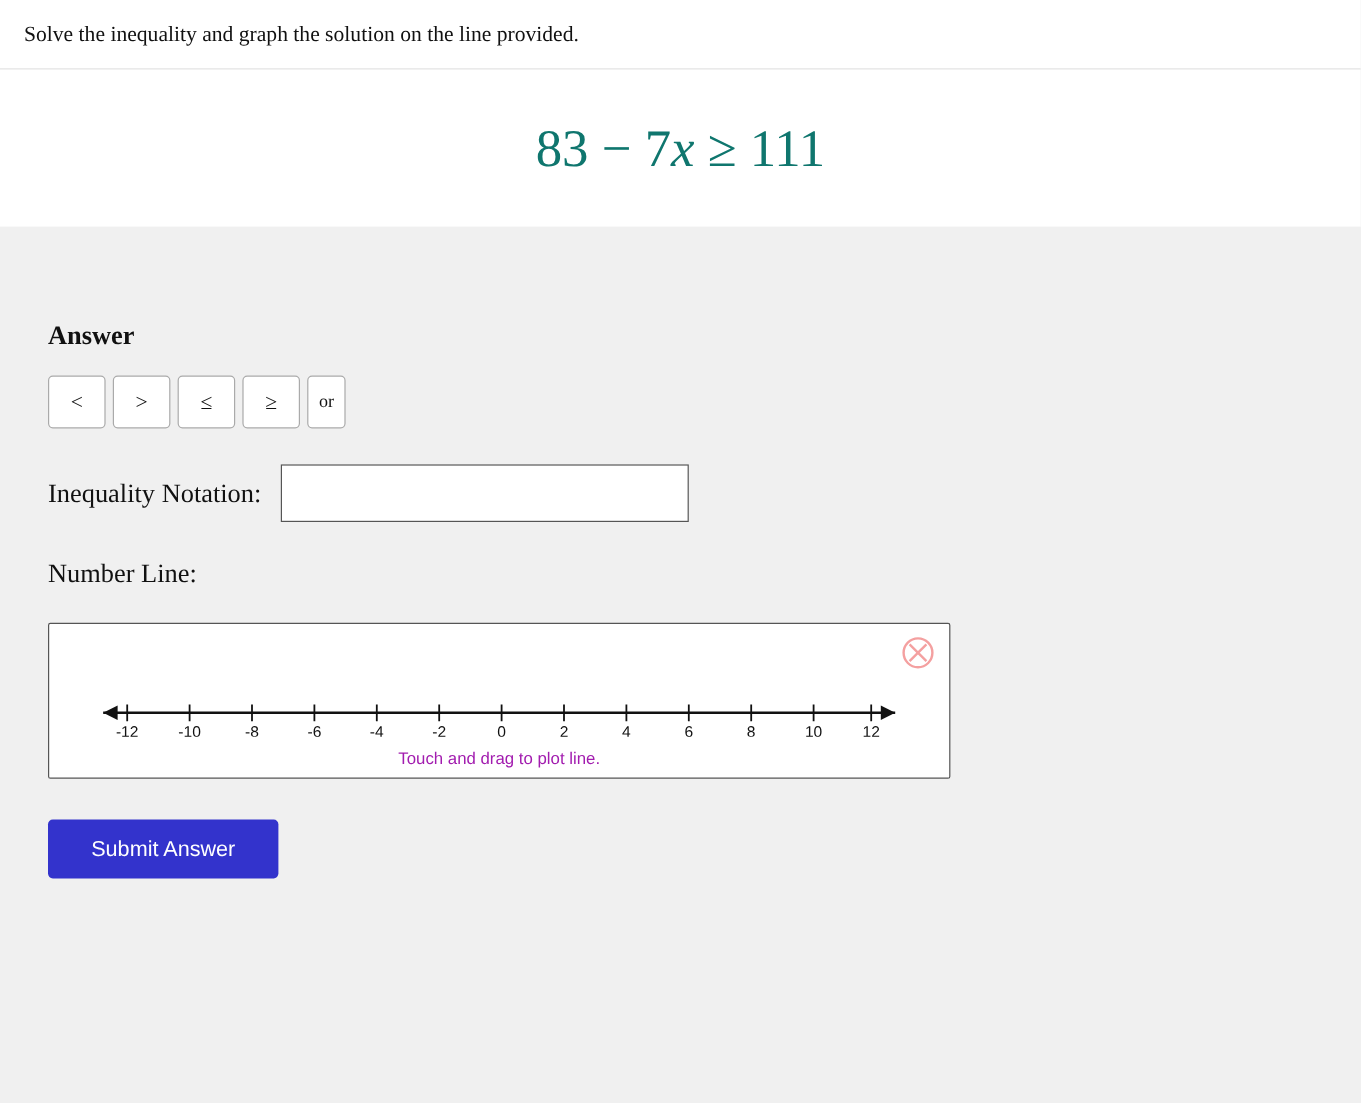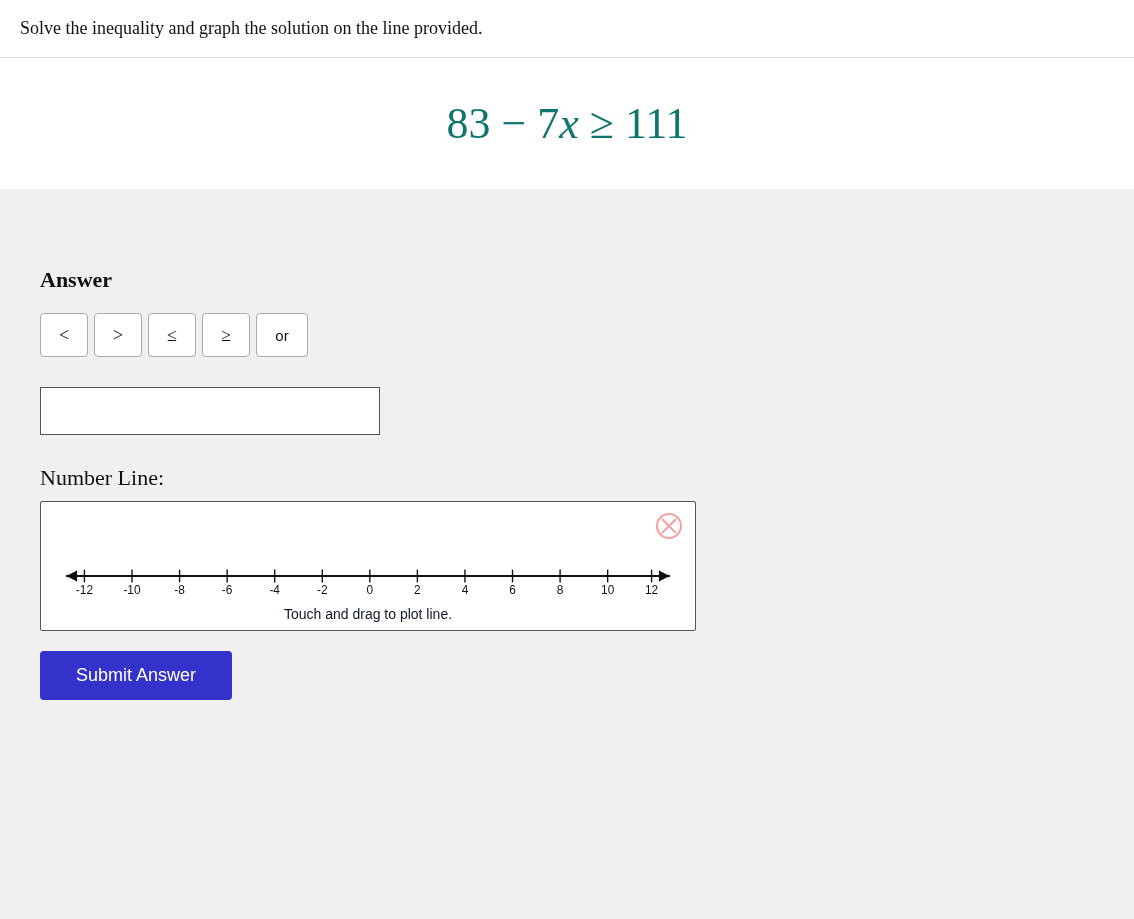--- a/index.html
+++ b/index.html
@@ -66,22 +66,22 @@
       cursor: pointer;
       display: flex;
       align-items: center;
       justify-content: center;
       border-radius: 4px;
       color: #111;
     }
 
     .sym-btn.or-btn {
       font-size: 15px;
-      font-family: Liberation Sans, sans-serif;
-      width: 52px;
+      font-family: Liberation Serif, serif;
+      width: 32px;
     }
 
     .notation-row {
       display: flex;
       align-items: center;
       gap: 16px;
       margin-bottom: 30px;
     }
 
     .notation-label {
@@ -98,31 +98,31 @@
       background: #fff;
       font-size: 18px;
       padding: 4px 10px;
       outline: none;
     }
 
     .number-line-label {
       font-size: 22px;
       font-family: Georgia, serif;
       color: #111;
-      margin-bottom: 10px;
+      margin-bottom: 28px;
     }
 
     .number-line-container {
       background: #fff;
       border: 1.5px solid #555;
       border-radius: 2px;
-      width: 656px;
+      width: 752px;
       height: 130px;
       position: relative;
-      margin-bottom: 20px;
+      margin-bottom: 34px;
       padding-left: 44px;
     }
 
     
     .reset-icon {
       position: absolute;
       top: 10px;
       right: 12px;
       width: 28px;
       height: 28px;
@@ -132,21 +132,21 @@
       width: 28px;
       height: 28px;
     }
 
     .drag-hint {
       position: absolute;
       bottom: 8px;
       left: 50%;
       transform: translateX(-50%);
       font-size: 14px;
-      color: #0f172a;
+      color: #a21caf;
       font-family: Arial, sans-serif;
       white-space: nowrap;
     }
 
     .submit-btn {
       background: #3333cc;
       color: #fff;
       border: none;
       padding: 14px 36px;
       font-size: 18px;
@@ -174,20 +174,21 @@
   <div class="symbol-buttons">
     <button class="sym-btn">&lt;</button>
     <button class="sym-btn">&gt;</button>
     <button class="sym-btn">≤</button>
     <button class="sym-btn">≥</button>
     <button class="sym-btn or-btn">or</button>
   </div>
 
   
   <div class="notation-row">
+    <span class="notation-label">Inequality Notation:</span>
     <input class="notation-input" type="text" value="" style="">
   </div>
 
   
   <div class="number-line-label">Number Line:</div>
 
   
   <div class="number-line-container">
 
     <div class="reset-icon">

